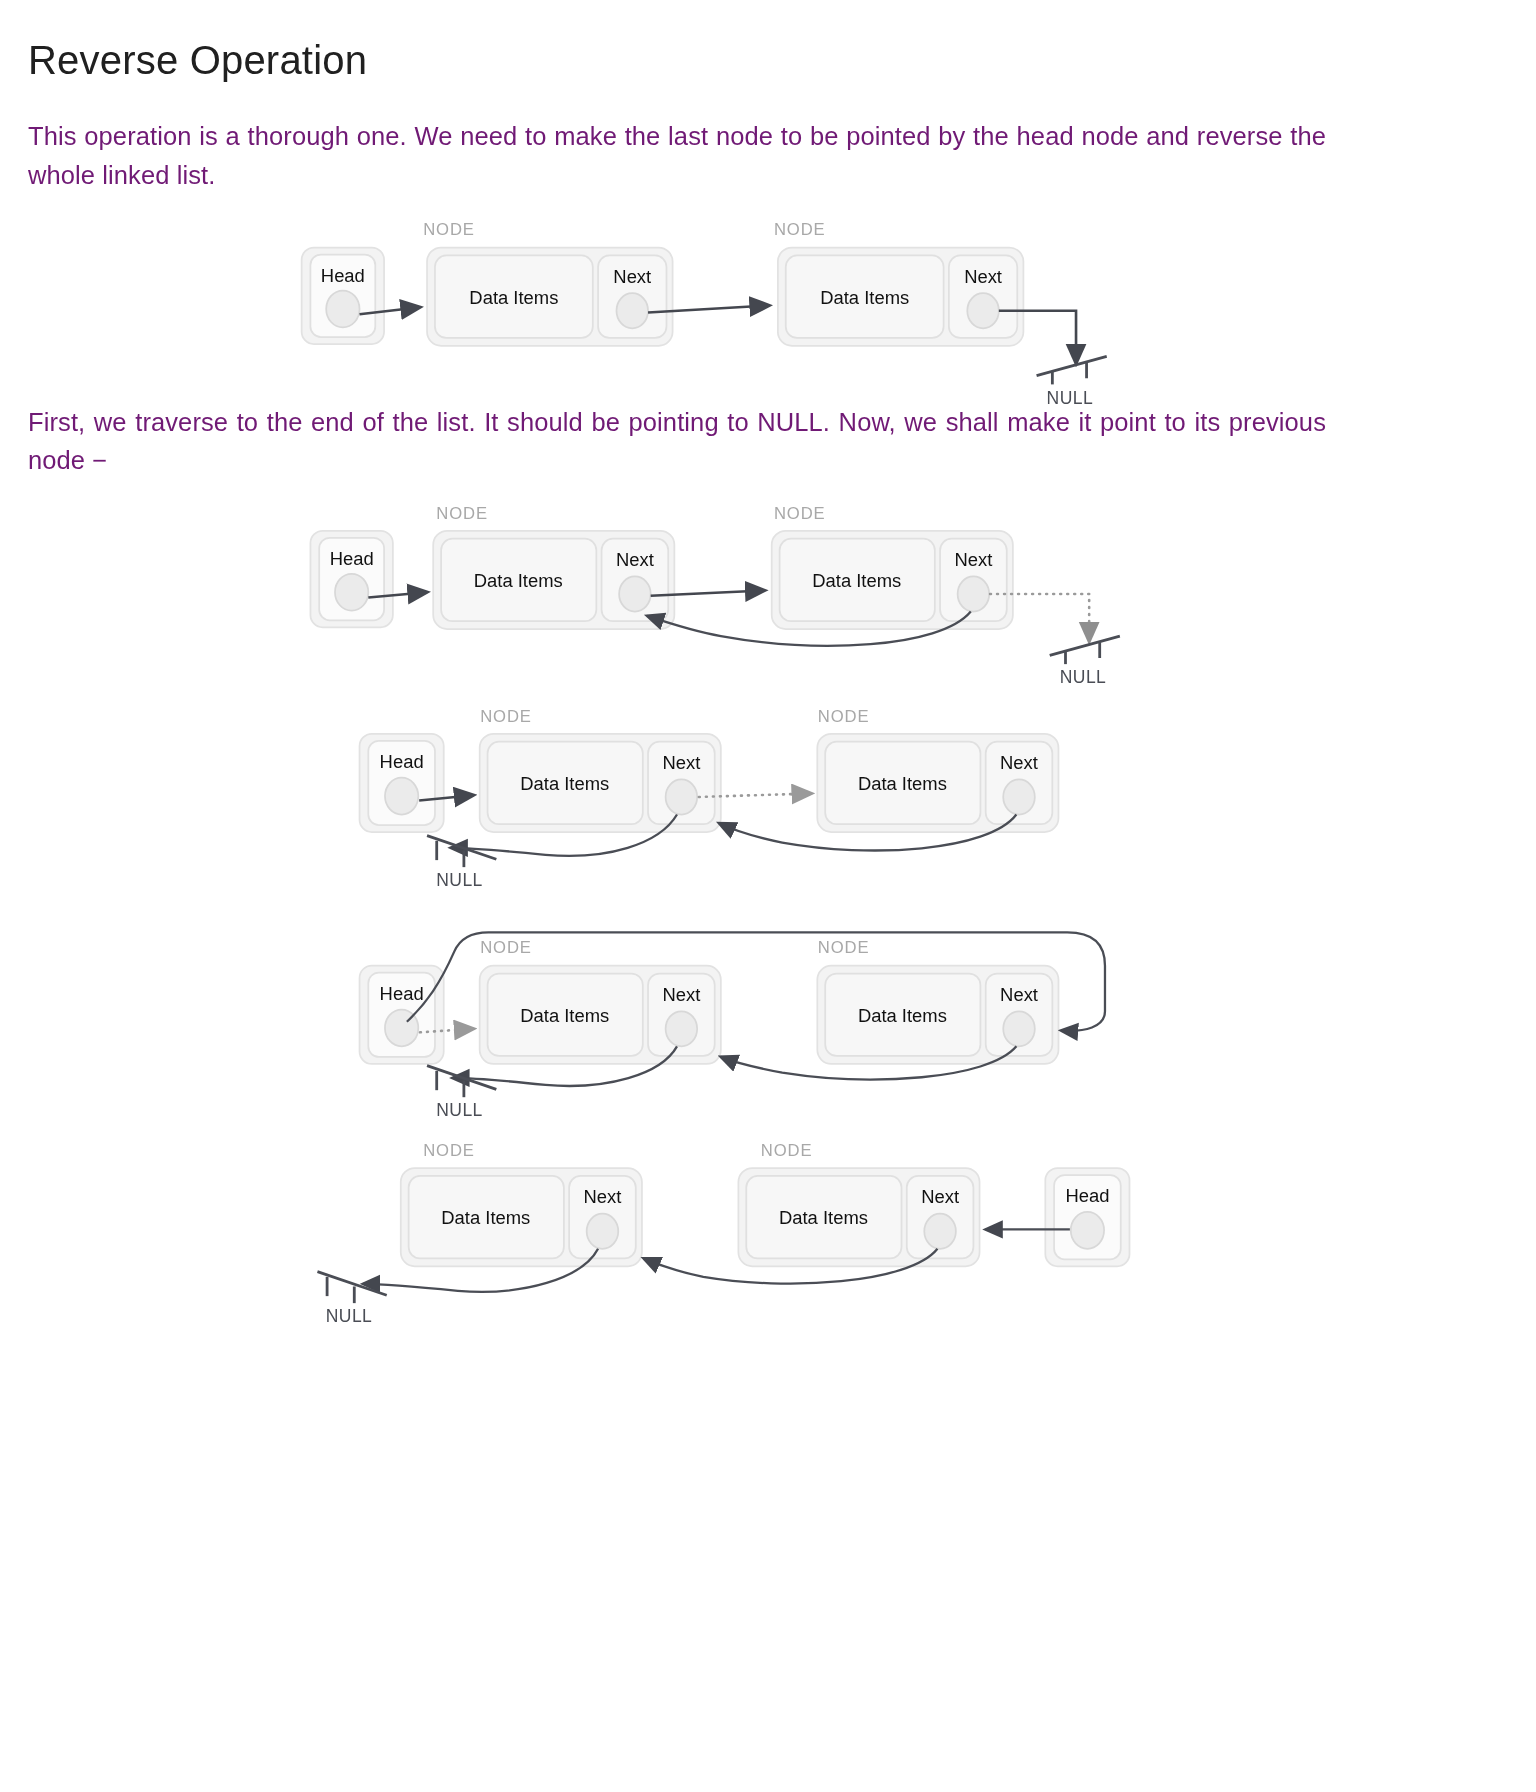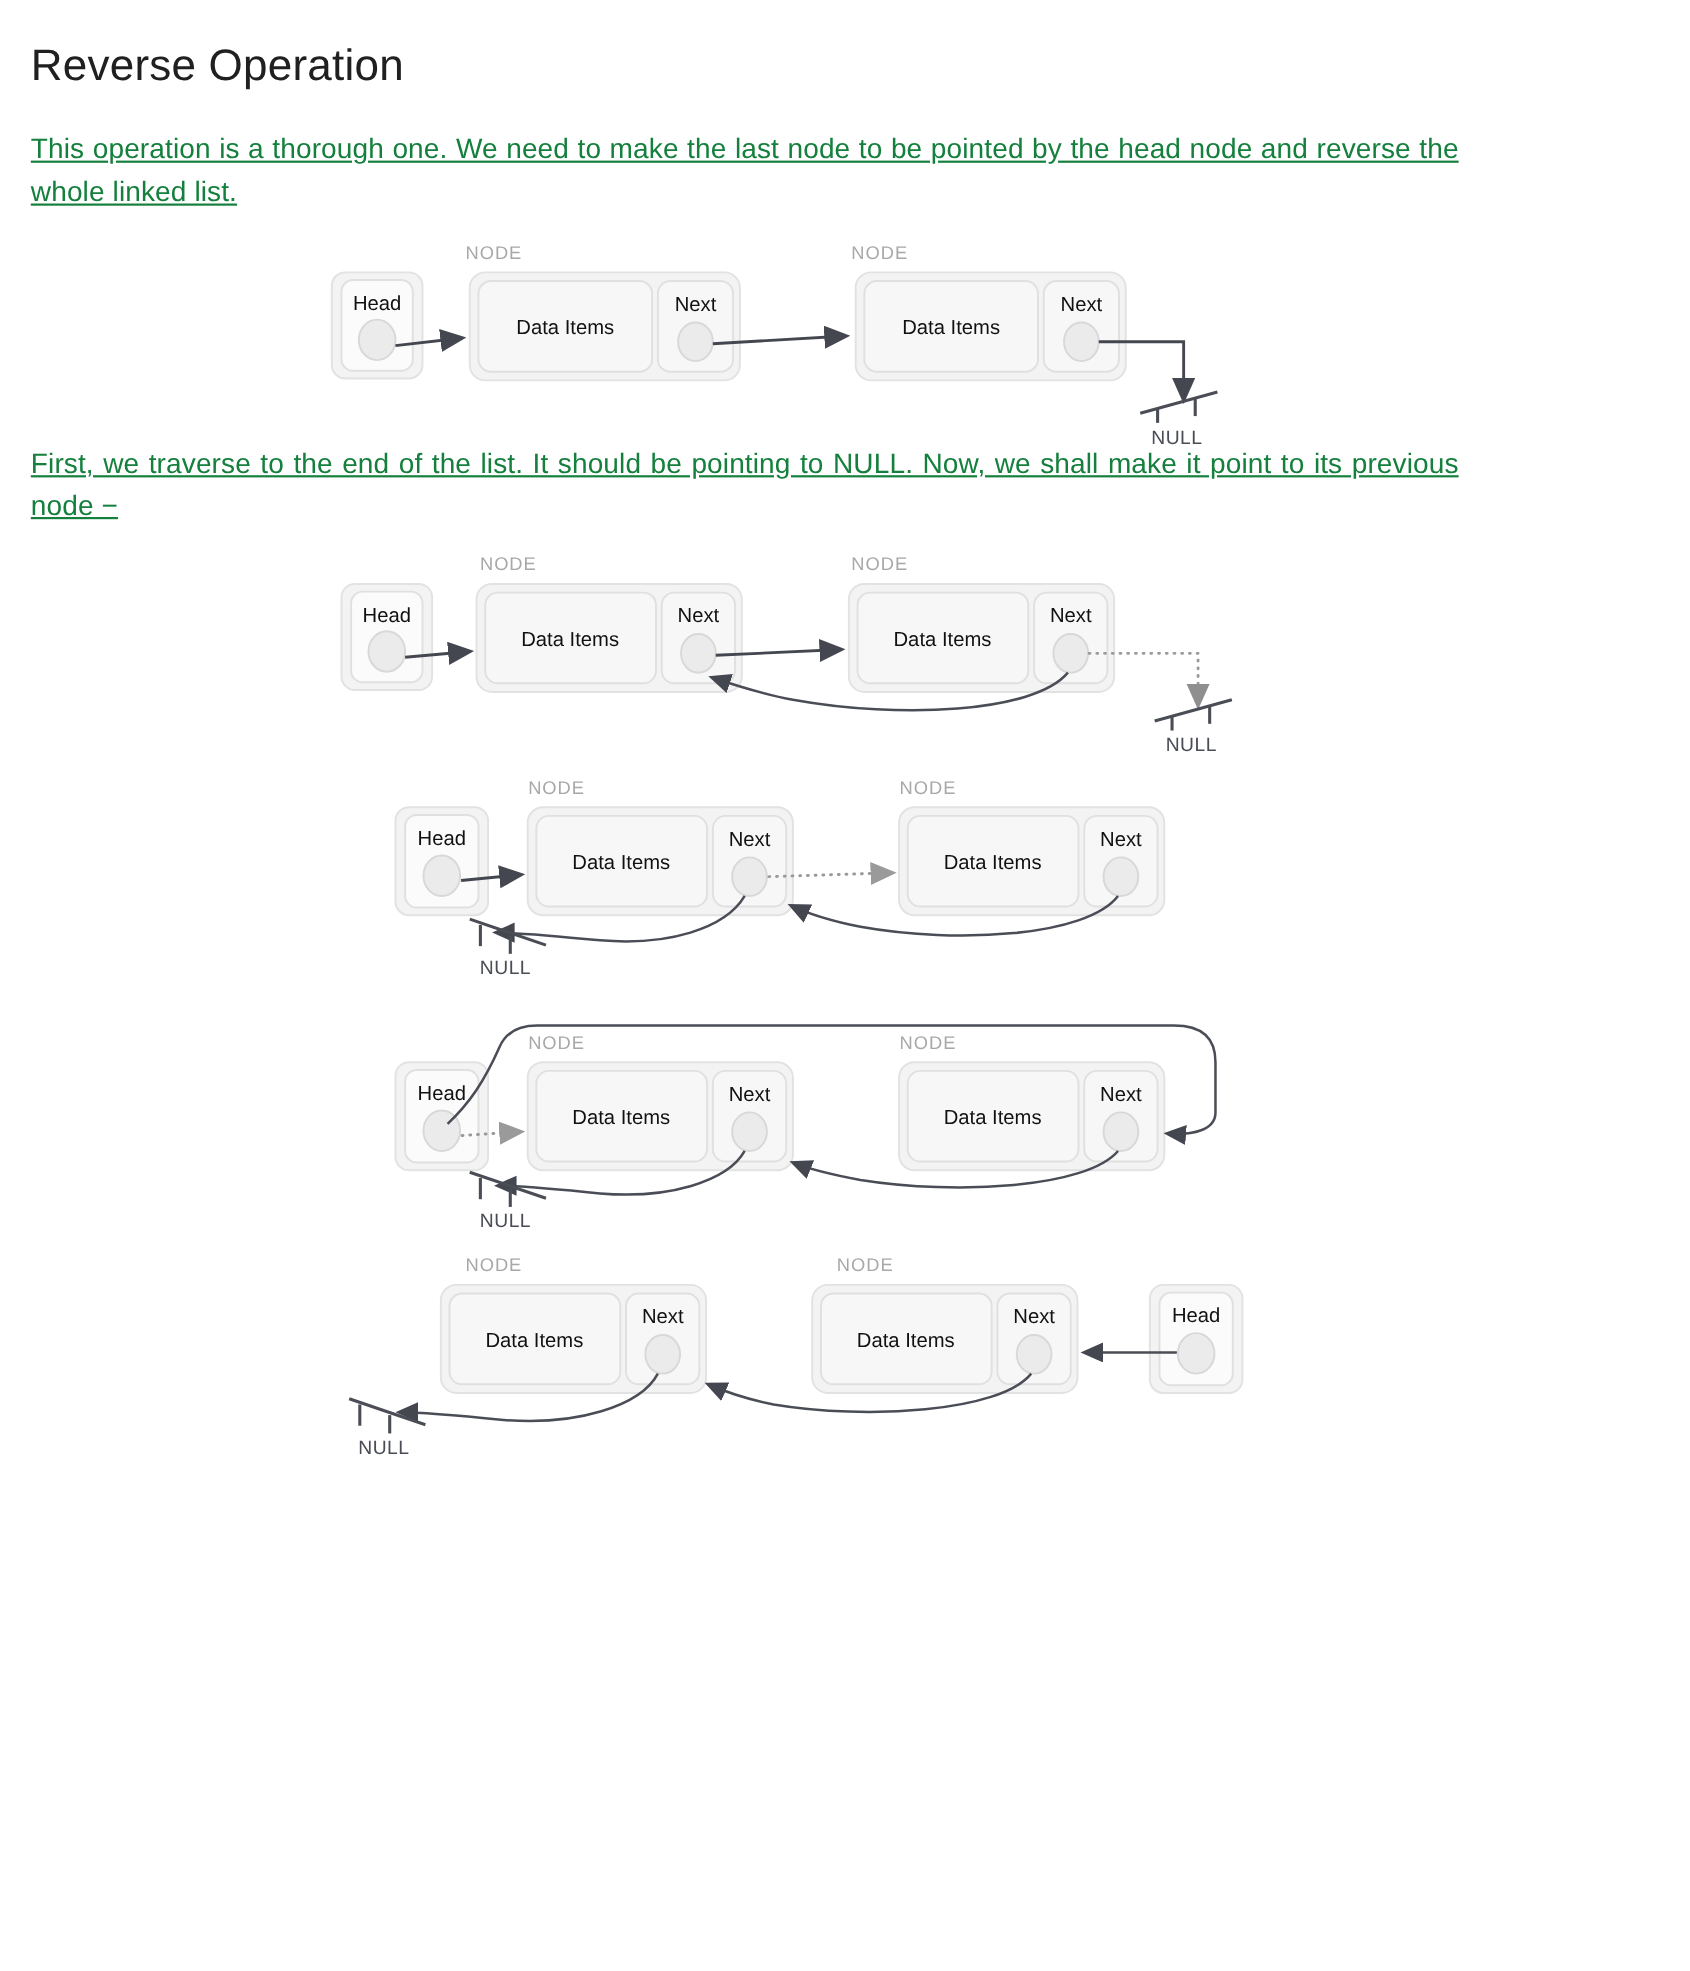--- a/index.html
+++ b/index.html
@@ -22,24 +22,23 @@
     font-size: 40px;
     font-weight: 400;
     color: #202020;
     margin: 8px 0 34px 0;
     letter-spacing: 0.2px;
   }
   p.para {
     font-size: 25.5px;
     line-height: 1.52;
     text-align: justify;
-    color: #15803d;
+    color: #701a75;
     margin: 0 0 10px 0;
     letter-spacing: 0.1px;
-    text-decoration: underline;
   }
   .figure {
     position: relative;
     width: 100%;
     margin: 14px 0 10px 0;
   }
   svg.diagram { display: block; width: 100%; overflow: visible; }
 
   
   .outer-shell { fill: #f3f3f3; stroke: #e2e2e2; stroke-width: 2; }

